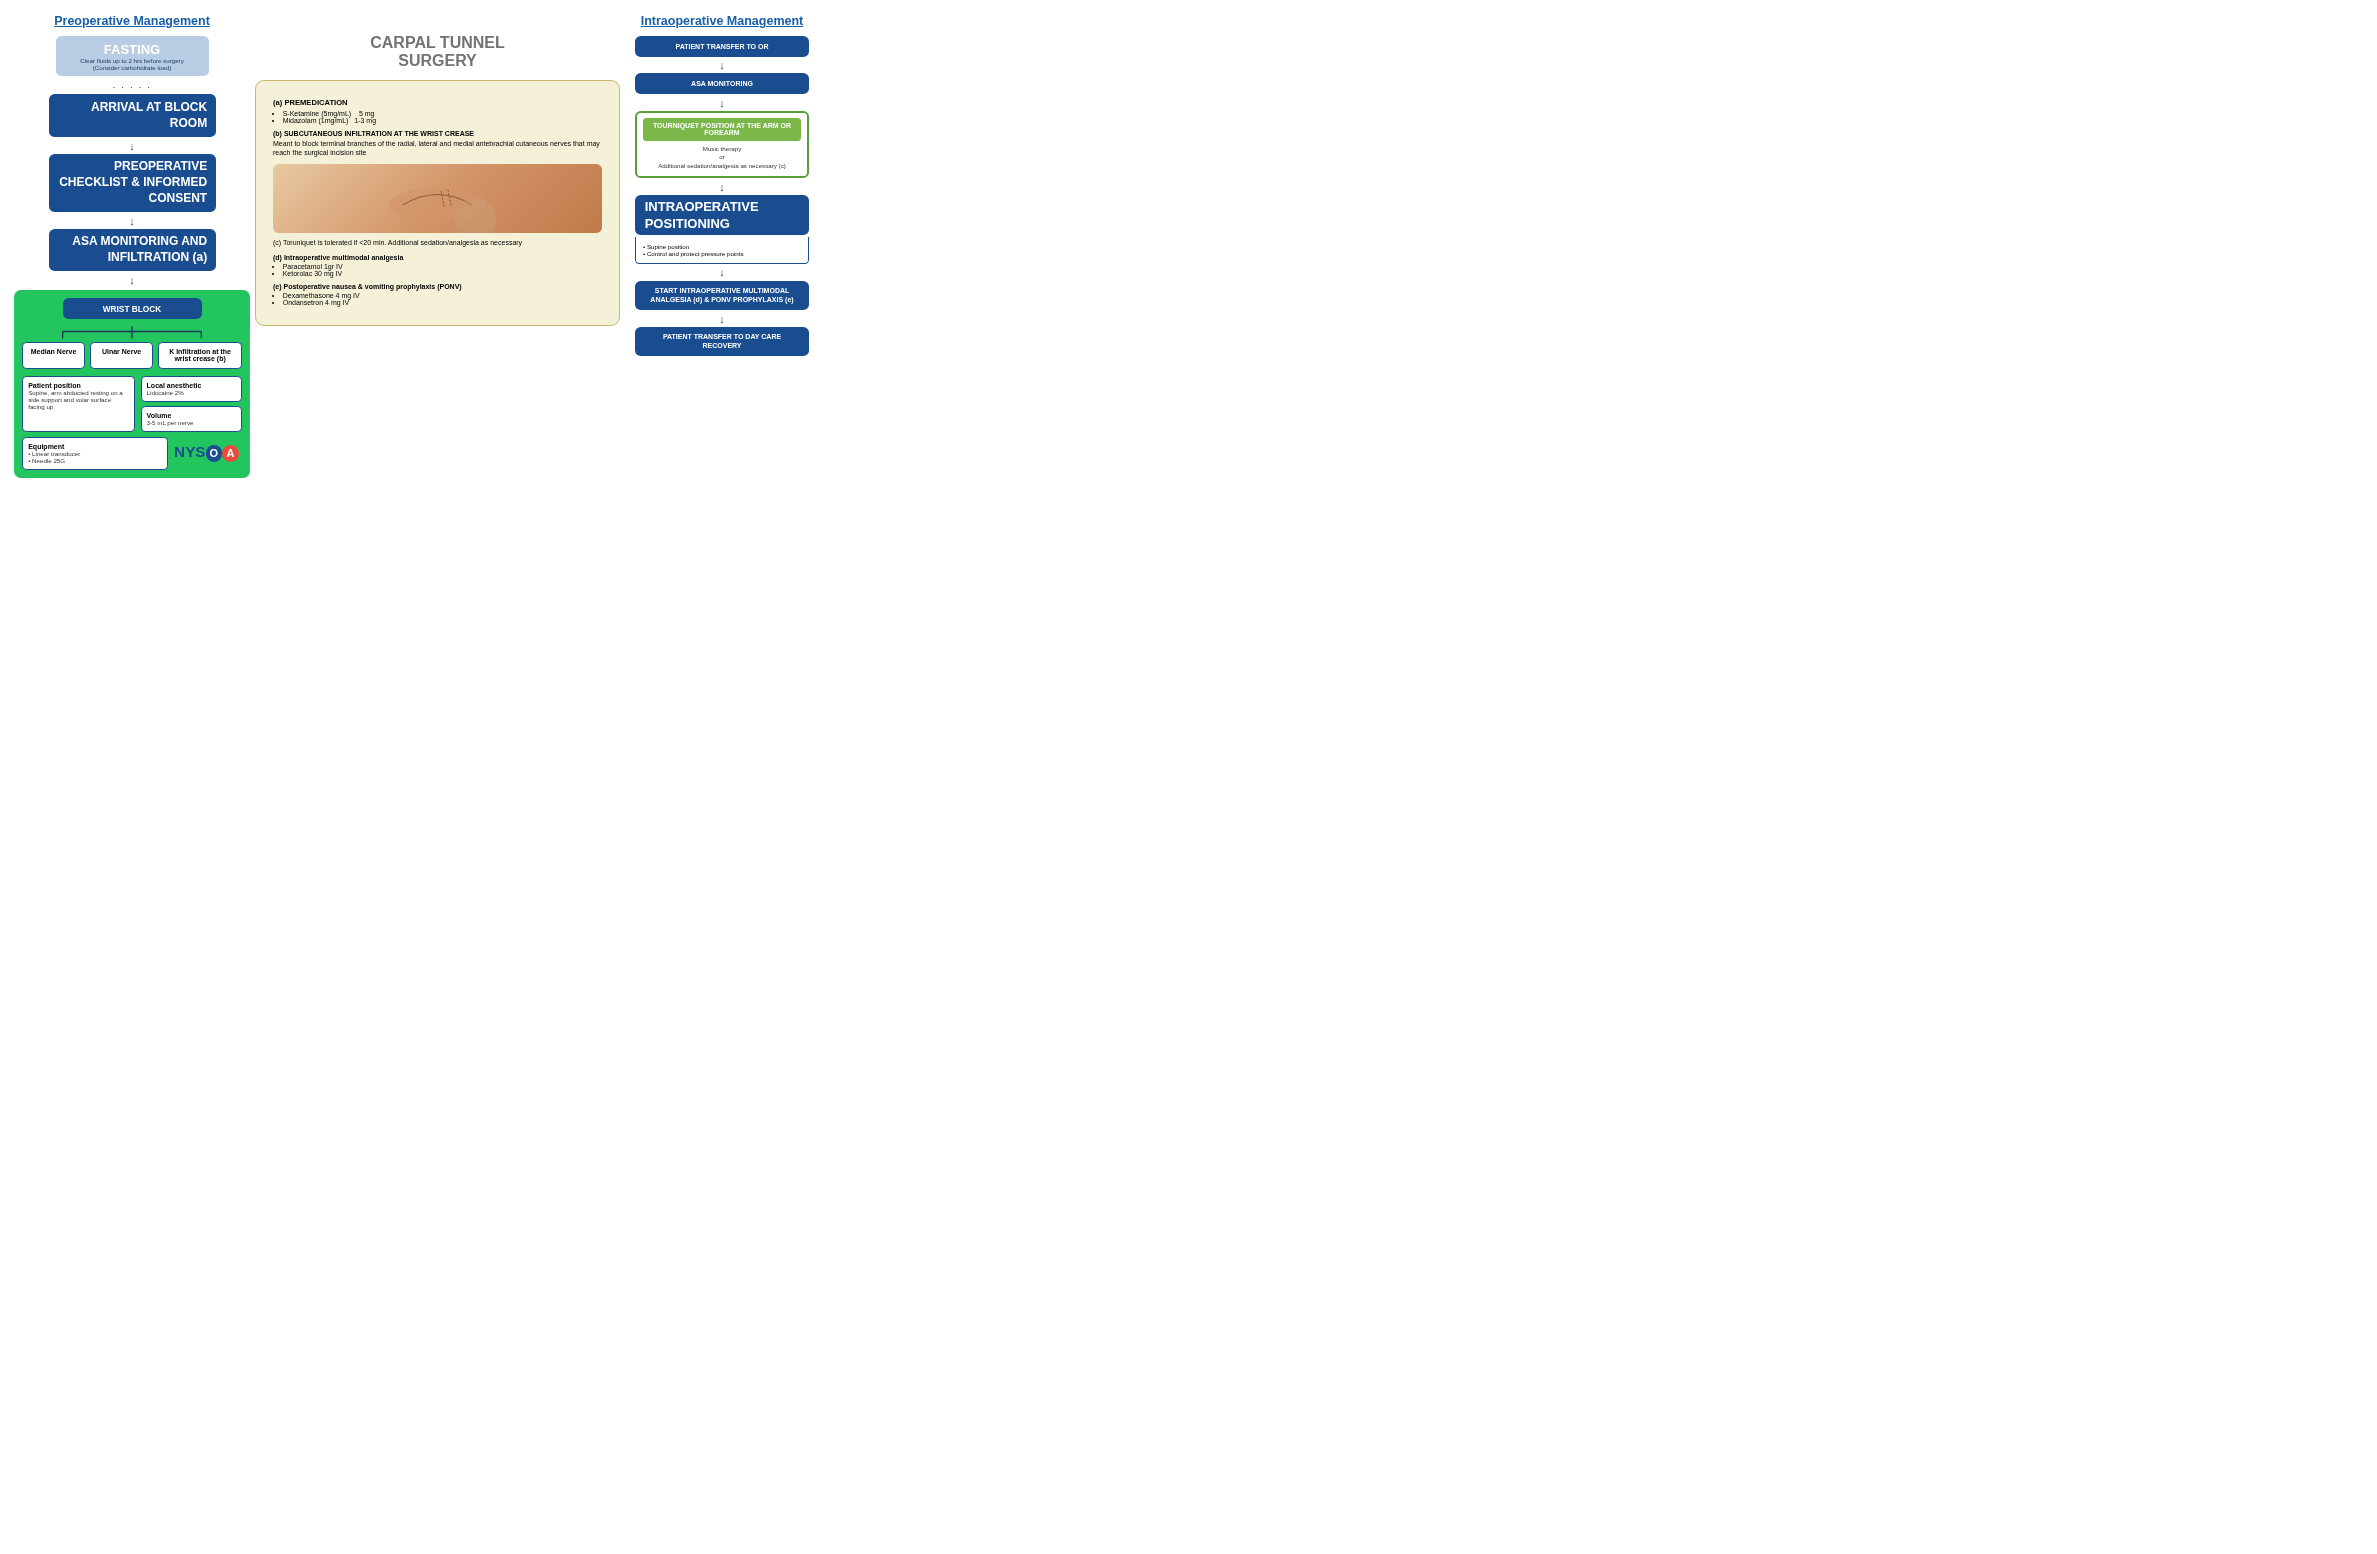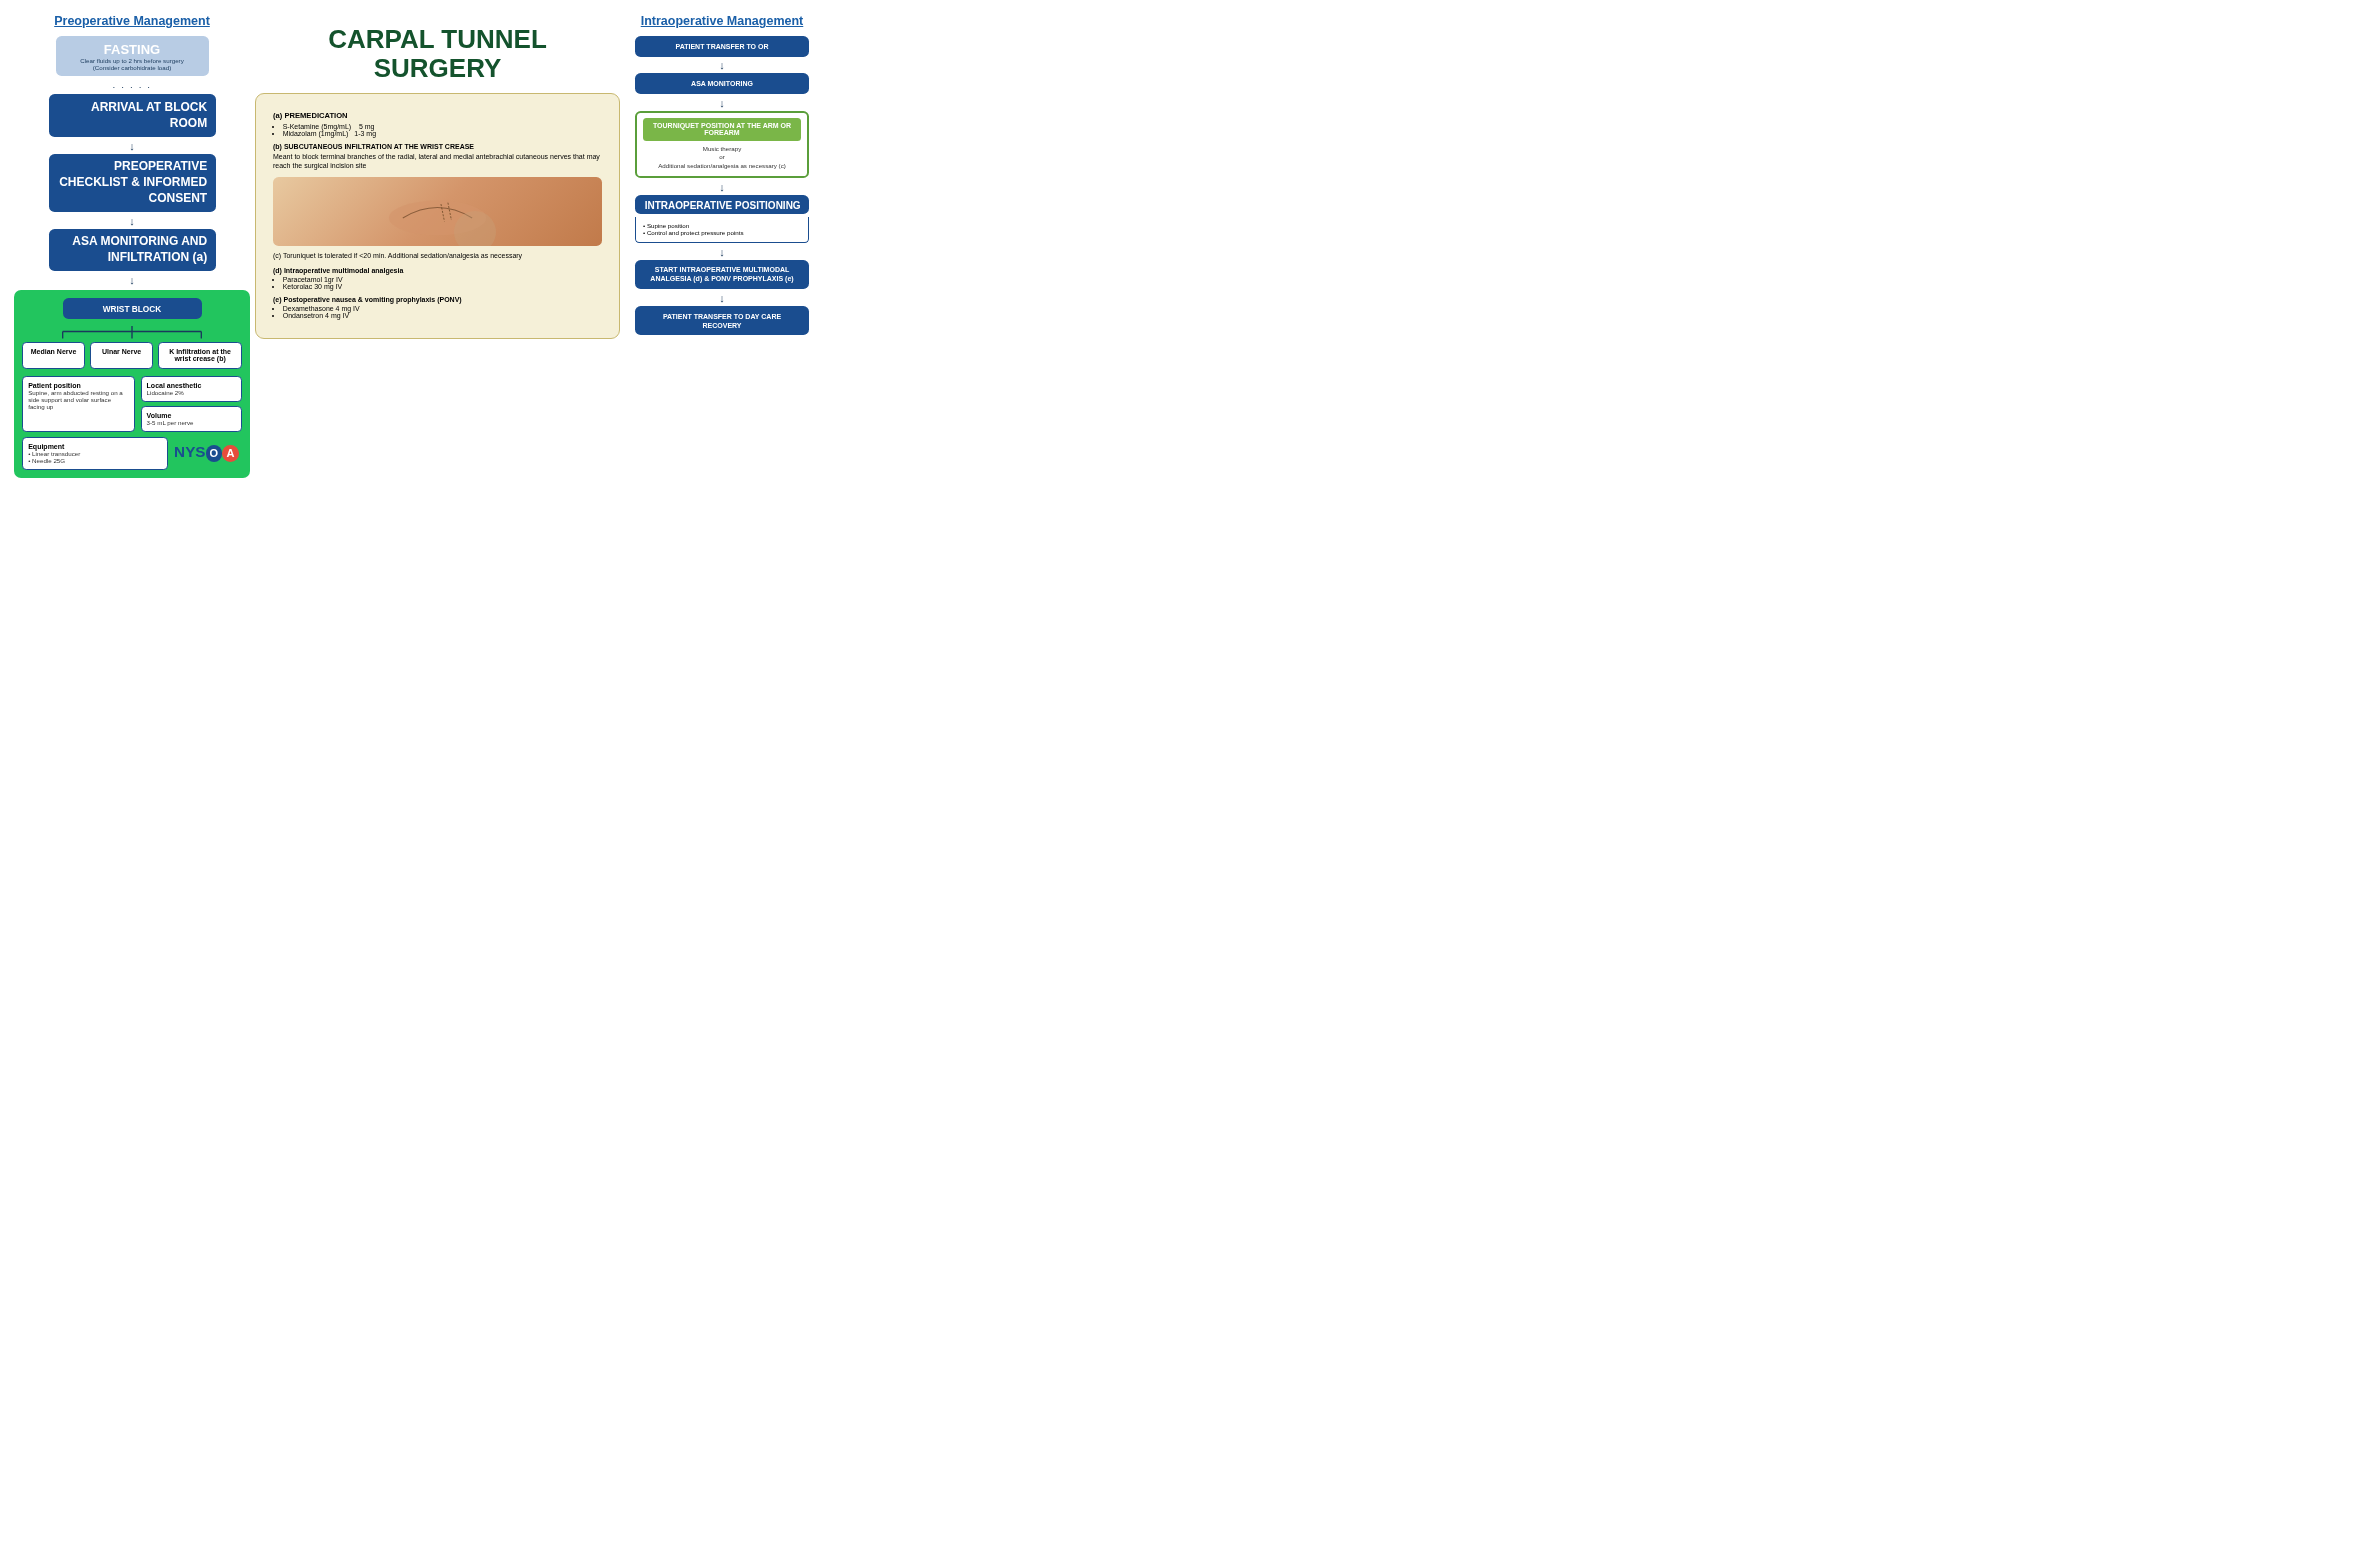--- a/index.html
+++ b/index.html
@@ -160,26 +160,26 @@
       font-size: 11px;
     }
     
     .mid-col {
       flex: 1;
       display: flex;
       flex-direction: column;
     }
     .main-title {
       text-align: center;
-      font-size: 26px;
+      font-size: 16px;
       font-weight: 900;
-      color: #14532d;
+      color: #737373;
       line-height: 1.1;
       margin-bottom: 11px;
-      margin-top: 11px;
+      margin-top: 20px;
     }
     .yellow-card {
       background: #f5f0d8;
       border: 1px solid #c8b870;
       border-radius: 9px;
       padding: 17px;
       font-size: 7px;
     }
     .yellow-card .section-header {
       font-weight: bold;
@@ -414,21 +414,21 @@
       <div class="inner-green">TOURNIQUET POSITION AT THE ARM OR FOREARM</div>
       <div class="inner-text">
         <span>Music therapy</span><br>
         <span>or</span><br>
         <span>Additional sedation/analgesia as necessary (c)</span>
       </div>
     </div>
 
     <div class="arrow-down">↓</div>
 
-    <div class="intra-dark-box" style="font-size:10px; padding-top:4.2px; padding-bottom:1.4px; text-align:left; padding-left:9.7px;">
+    <div class="intra-dark-box" style="font-size:13px; padding-top:4.2px; padding-bottom:1.4px; text-align:left; padding-left:9.7px;">
       <span>INTRAOPERATIVE POSITIONING</span>
     </div>
     <div class="intra-detail-box" style="margin-top:0; border-top:none; border-radius:0 0 4.2px 4.2px; border-top:none;">
       <div>• Supine position</div>
       <div>• Control and protect pressure points</div>
     </div>
 
     <div class="arrow-down">↓</div>
 
     <div class="intra-dark-box">START INTRAOPERATIVE MULTIMODAL ANALGESIA (d) &amp; PONV PROPHYLAXIS (e)</div>

